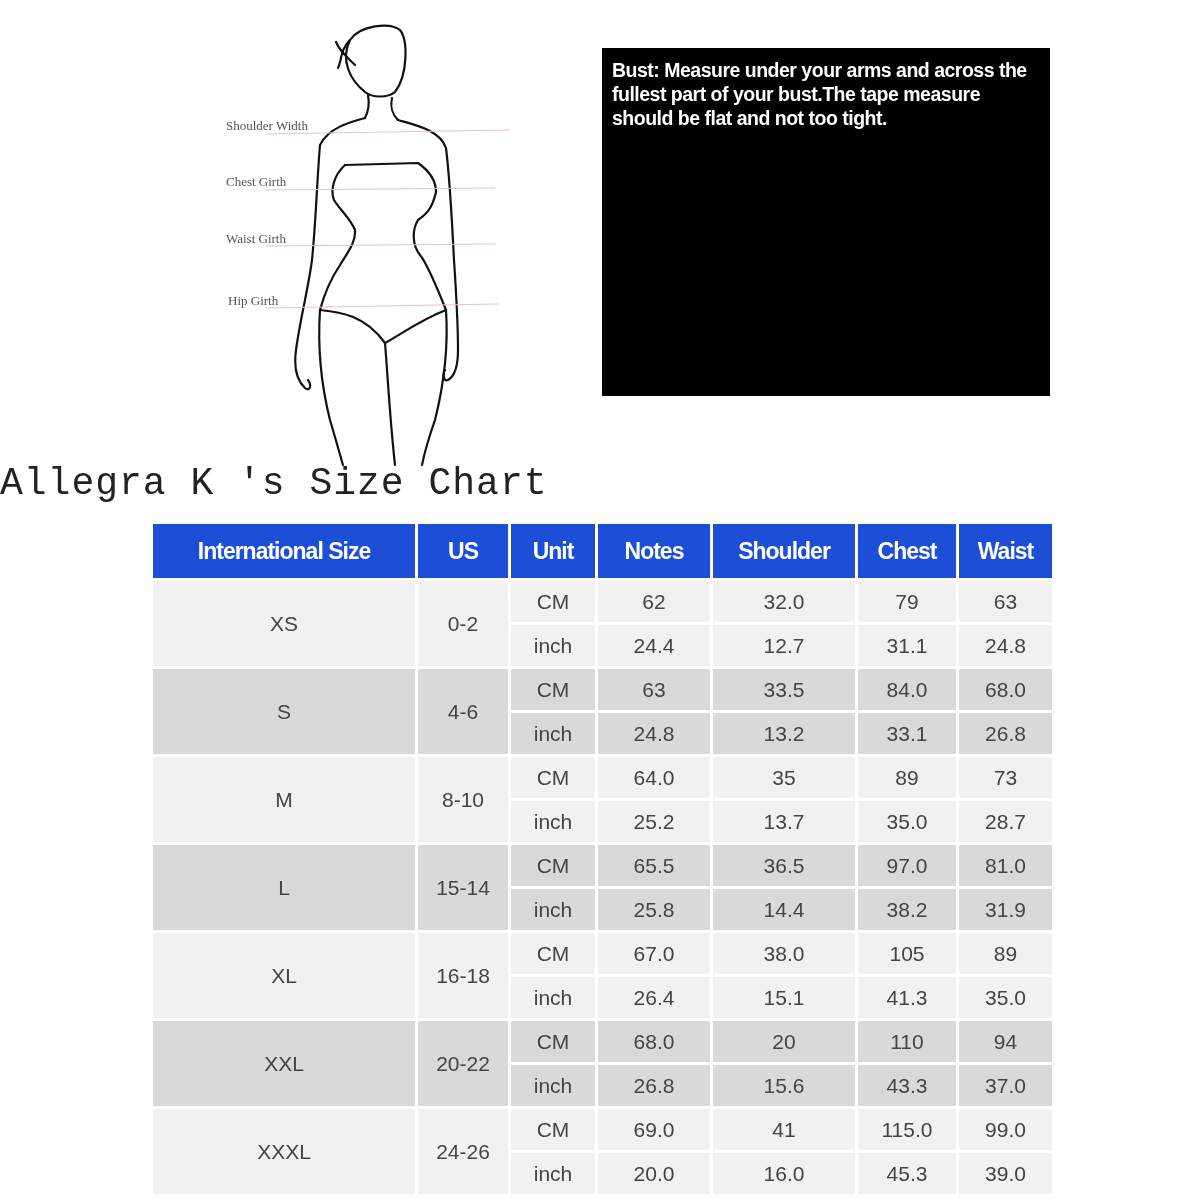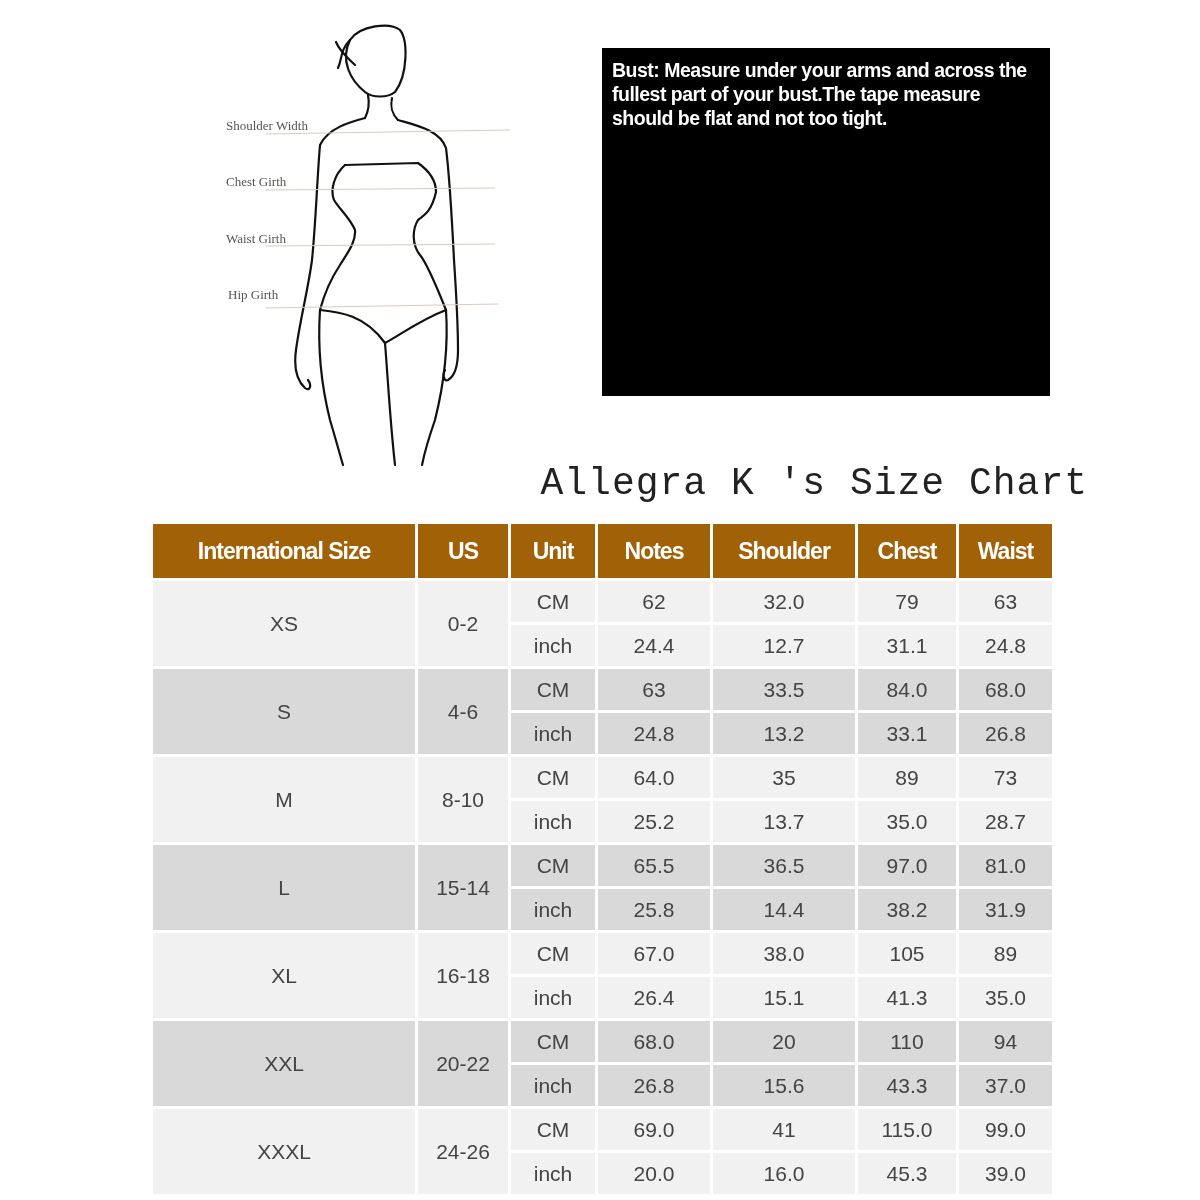--- a/index.html
+++ b/index.html
@@ -5,24 +5,24 @@
   html, body { margin:0; padding:0; background:#ffffff; }
   body { width:1200px; height:1200px; position:relative; overflow:hidden; font-family:"Liberation Sans", sans-serif; }
 
   .figure { position:absolute; left:200px; top:0; width:320px; height:450px;margin-top:20px; }
   .figure svg { width:320px; height:450px; display:block; }
   .fig-label { position:absolute; font-family:"Liberation Serif", serif; font-size:13px; color:#555; white-space:nowrap; }
 
   .info-box { position:absolute; left:602px; top:0; width:448px; height:348px; background:#000; color:#fff; box-sizing:border-box; padding:10px 12px 0 10px;margin-top:48px; }
   .info-box p { margin:0 0 45px 0; font-family:"Liberation Sans", sans-serif; font-weight:bold; font-size:19.5px; line-height:24px; letter-spacing:-0.5px; }
 
-  .chart-title { position:absolute; left:0; top:462px; width:1088px; text-align:right; font-family:"Liberation Mono", monospace; font-size:38px; color:#222; letter-spacing:1px; }
+  .chart-title { position:absolute; left:0; top:462px; width:1088px; text-align:left; font-family:"Liberation Mono", monospace; font-size:38px; color:#222; letter-spacing:1px; }
 
   table.size-table { position:absolute; left:153px; top:524px; width:897px; border-collapse:separate; border-spacing:3px 3px; margin:-3px; table-layout:fixed; }
-  table.size-table th { background:#a16207; color:#fff; font-family:"Liberation Sans", sans-serif; font-weight:bold; font-size:23px; letter-spacing:-1px; height:54px; padding:0; text-align:center; }
+  table.size-table th { background:#1d4ed8; color:#fff; font-family:"Liberation Sans", sans-serif; font-weight:bold; font-size:23px; letter-spacing:-1px; height:54px; padding:0; text-align:center; }
   table.size-table td { font-family:"Liberation Sans", sans-serif; font-size:21px; color:#444; text-align:center; height:41px; padding:0; }
   tr.light td { background:#f1f1f1; }
   tr.dark td { background:#d9d9d9; }
 </style>
 </head>
 <body>
 
 <div class="figure">
   <svg viewBox="0 0 320 450" fill="none" stroke="#111" stroke-width="2.2" stroke-linecap="round">
 
@@ -48,21 +48,21 @@
     <g stroke="#e0c8bc" stroke-width="1">
       <line x1="66" y1="114" x2="310" y2="110"></line>
       <line x1="66" y1="170" x2="295" y2="168"></line>
       <line x1="66" y1="226" x2="295" y2="224"></line>
       <line x1="66" y1="288" x2="298" y2="284"></line>
     </g>
   </svg>
   <div class="fig-label" style="left:26px; top:98px;">Shoulder Width</div>
   <div class="fig-label" style="left:26px; top:154px;">Chest Girth</div>
   <div class="fig-label" style="left:26px; top:211px;">Waist Girth</div>
-  <div class="fig-label" style="left:28px; top:267px;">Hip Girth</div>
+  <div class="fig-label" style="left:28px; top:273px;">Hip Girth</div>
 </div>
 
 <div class="info-box">
   <p>Bust: Measure under your arms and across the fullest part of your bust.The tape measure should be flat and not too tight.</p>
 </div>
 
 <div class="chart-title">Allegra K 's Size Chart</div>
 
 <table class="size-table">
   <colgroup>

